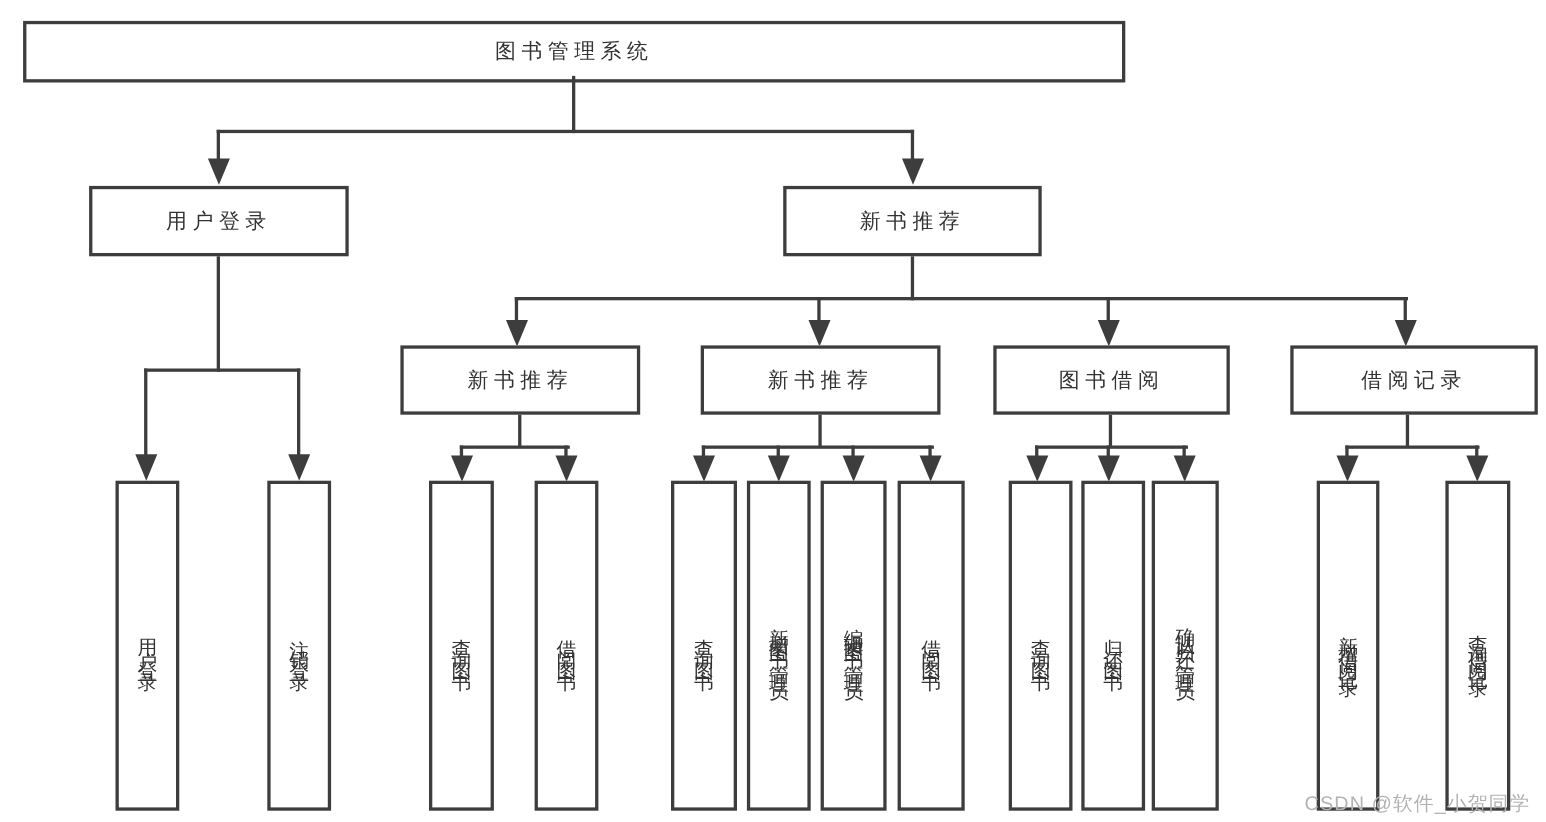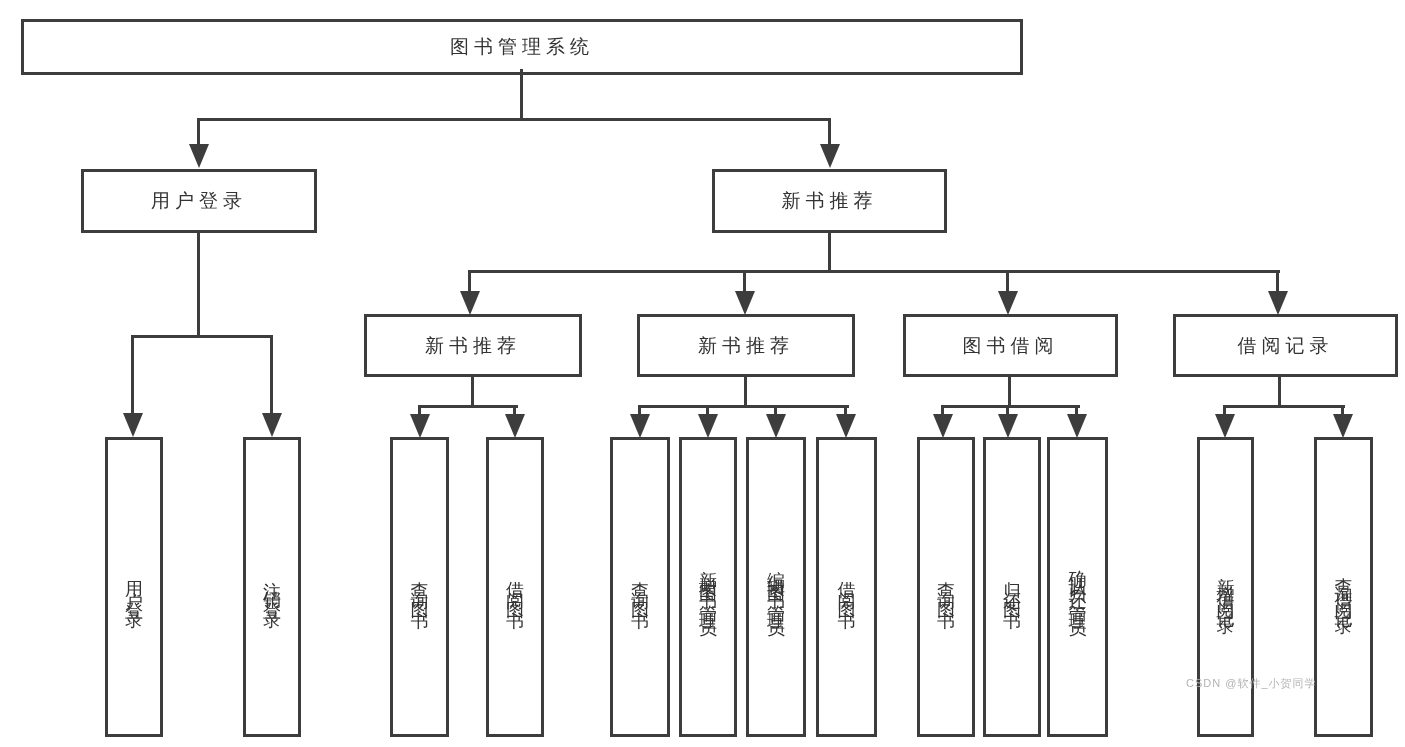--- a/index.html
+++ b/index.html
@@ -39,22 +39,22 @@
   }
   .vl,.hl{position:absolute;background:var(--line);}
   .ah{
     position:absolute;width:0;height:0;
     border-left:10px solid transparent;
     border-right:10px solid transparent;
     border-top:24px solid var(--line);
   }
   .watermark{
     position:absolute;
-    left:1186px;top:676px;
-    font-size:11px;
+    left:1186px;top:718px;
+    font-size:18px;
     letter-spacing:1px;
     color:var(--wm);
     white-space:nowrap;
   }
 </style>
 </head>
 <body>
 
 <div class="canvas">
 

